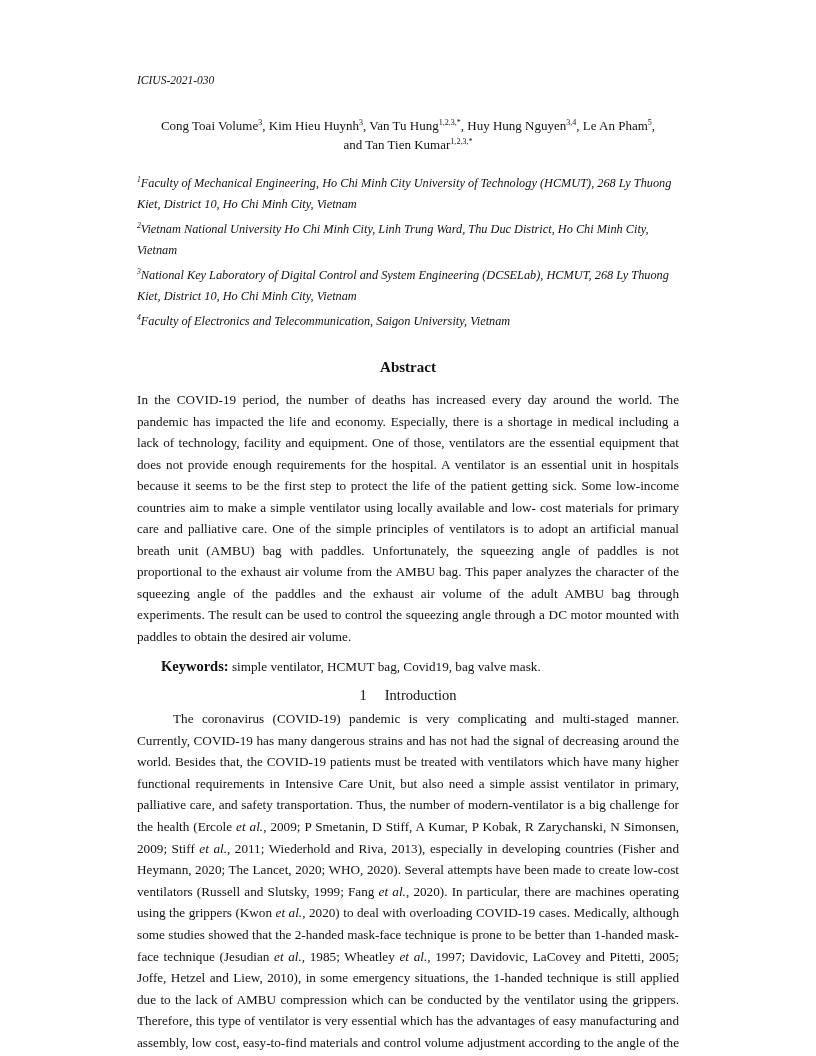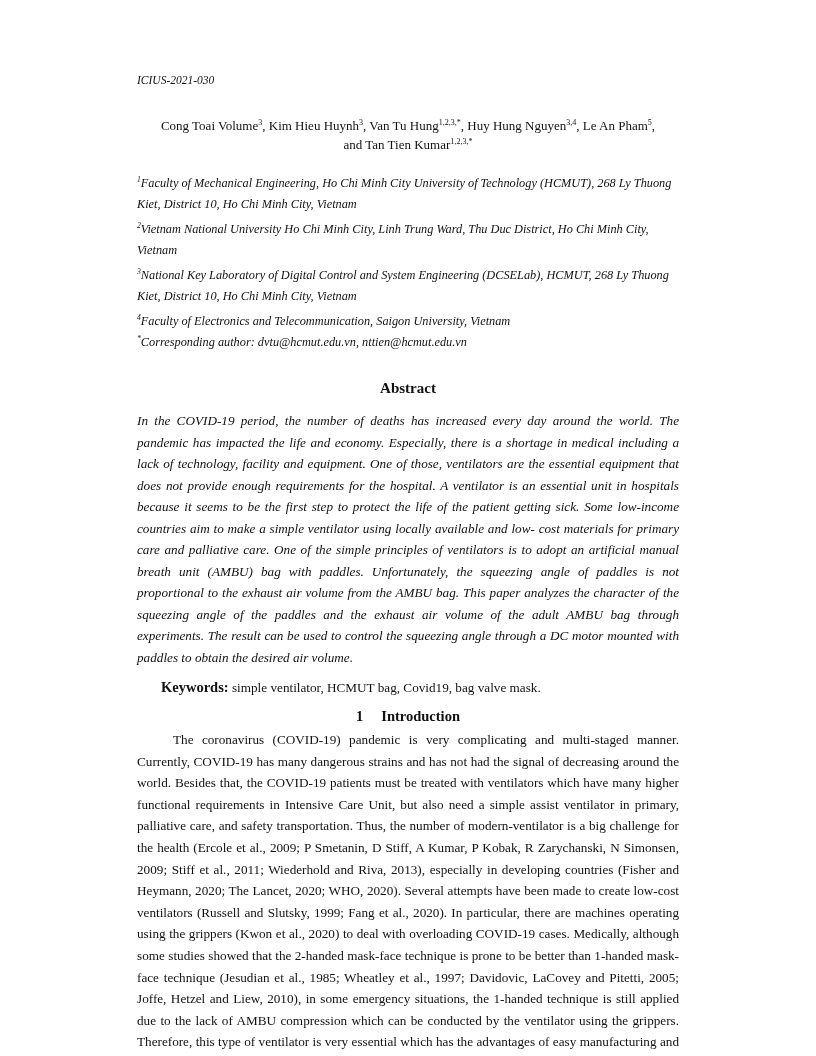--- a/index.html
+++ b/index.html
@@ -46,50 +46,49 @@
     line-height: 21px;
     text-align: left;
   }
   .affil { margin-top: 4px; }
   .affil.corresponding { margin-top: 0; }
   .seg-sup {
     vertical-align: super;
     font-size: 0.62em;
     line-height: 0;
   }
-  .seg-i { }
+  .seg-i { font-style: italic; }
   .seg-kw {
     font-weight: bold;
     font-size: 14.5px;
     margin-top: 40px;
   }
   .abstract-heading {
     margin: 26px 0 0 0;
     font-size: 15px;
     font-weight: bold;
     text-align: center;
     line-height: 18px;
   }
   .abstract-body {
     margin: 13px 0 0 0;
     font-size: 13.2px;
     line-height: 21.5px;
     text-align: justify;
-    font-style: italic;
   }
   .keywords {
     margin: 9px 0 0 0;
     padding-left: 24px;
     font-size: 13.2px;
     line-height: 20px;
   }
   .section-heading {
     margin: 9px 0 0 0;
     font-size: 14.5px;
-    font-weight: bold;
+    font-weight: normal;
     text-align: center;
     line-height: 18px;
   }
   .sec-num { margin-right: 18px; }
   .intro-body {
     margin: 4px 0 0 0;
     font-size: 13.2px;
     line-height: 21.6px;
     text-align: justify;
     text-indent: 36px;
@@ -106,21 +105,20 @@
   <div class="authors">
     <div class="author-line"><span>Cong Toai Volume</span><span class="seg-sup">3</span><span>, Kim Hieu Huynh</span><span class="seg-sup">3</span><span>, Van Tu Hung</span><span class="seg-sup">1,2,3,*</span><span>, Huy Hung Nguyen</span><span class="seg-sup">3,4</span><span>,  Le An Pham</span><span class="seg-sup">5</span><span>,</span></div>
     <div class="author-line"><span>and Tan Tien Kumar</span><span class="seg-sup">1,2,3,*</span></div>
   </div>
 
   <div class="affiliations">
     <div class="affil"><span class="seg-sup">1</span><span>Faculty of Mechanical Engineering, Ho Chi Minh City University of Technology (HCMUT), 268 Ly Thuong Kiet, District 10, Ho Chi Minh City, Vietnam</span></div>
     <div class="affil"><span class="seg-sup">2</span><span>Vietnam National University Ho Chi Minh City, Linh Trung Ward, Thu Duc District, Ho Chi Minh City, Vietnam</span></div>
     <div class="affil"><span class="seg-sup">3</span><span>National Key Laboratory of Digital Control and System Engineering (DCSELab), HCMUT, 268 Ly Thuong Kiet, District 10, Ho Chi Minh City, Vietnam</span></div>
     <div class="affil"><span class="seg-sup">4</span><span>Faculty of Electronics and Telecommunication, Saigon University, Vietnam</span></div>
-    <div class="affil corresponding"><span class="seg-sup">*</span><span>Corresponding author: dvtu@hcmut.edu.vn, nttien@hcmut.edu.vn</span></div>
   </div>
 
   <h2 class="abstract-heading">Abstract</h2>
 
   <p class="abstract-body">In the COVID-19 period, the number of deaths has increased every day around the world. The pandemic has impacted the life and economy. Especially, there is a shortage in medical including a lack of technology, facility and equipment. One of those, ventilators are the essential equipment that does not provide enough requirements for the hospital. A ventilator is an essential unit in hospitals because it seems to be the first step to protect the life of the patient getting sick. Some low-income countries aim to make a simple ventilator using locally available and low- cost materials for primary care and palliative care. One of the simple principles of ventilators is to adopt an artificial manual breath unit (AMBU) bag with paddles. Unfortunately, the squeezing angle of paddles is not proportional to the exhaust air volume from the AMBU bag. This paper analyzes the character of the squeezing angle of the paddles and the exhaust air volume of the adult AMBU bag through experiments. The result can be used to control the squeezing angle through a DC motor mounted with paddles to obtain the desired air volume.</p>
 
   <p class="keywords"><span class="seg-kw">Keywords:</span><span> simple ventilator, HCMUT bag, Covid19, bag valve mask.</span></p>
 
   <h2 class="section-heading">
     <span class="sec-num">1</span><span class="sec-title">Introduction</span>

